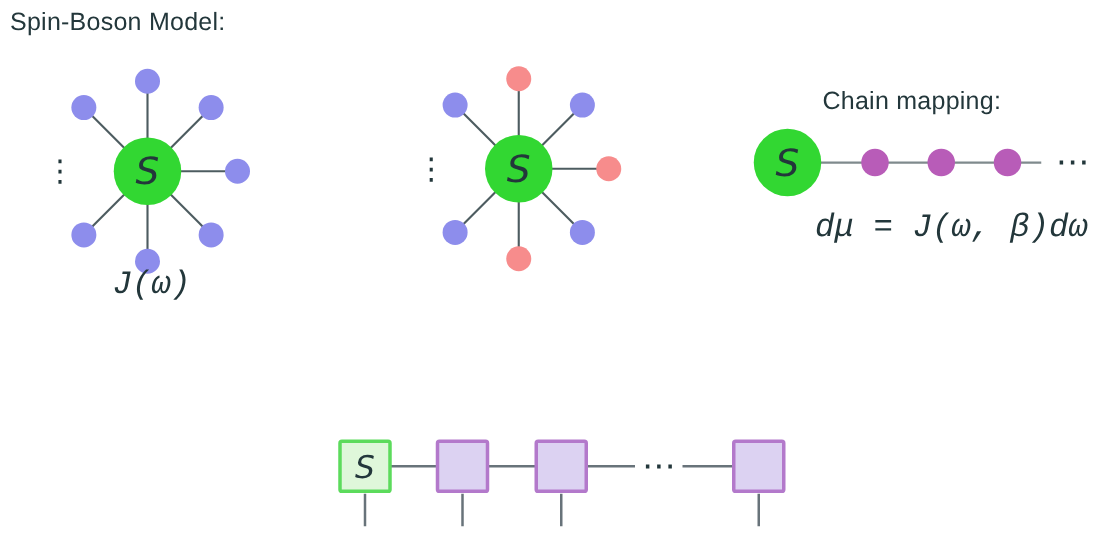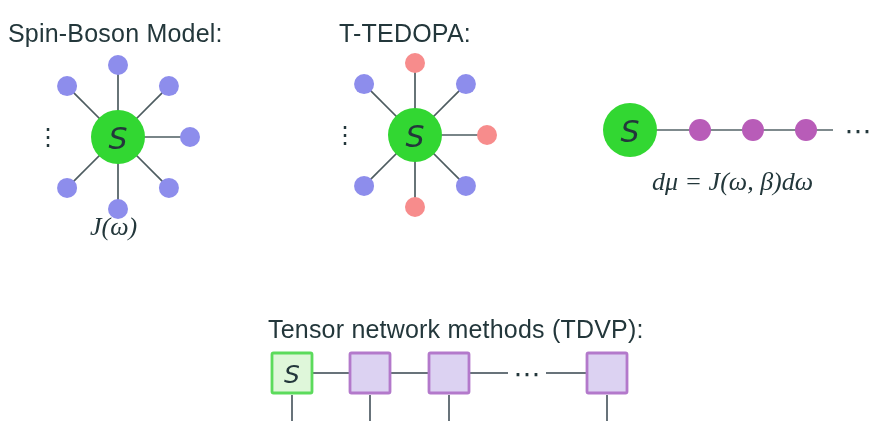--- a/index.html
+++ b/index.html
@@ -5,26 +5,26 @@
   html,body{margin:0;padding:0;}
   body{
     width:889px;height:435px;overflow:hidden;background:#ffffff;
     font-family:"Liberation Sans",sans-serif;
   }
   #canvas{
     position:relative;width:889px;height:435px;background:var(--background,#fff);
   }
   #fig-svg{position:absolute;left:0;top:0;}
   .title{
-    position:absolute;font-size:25px;letter-spacing:0.2px;
-    color:var(--text,#23373b);white-space:nowrap;margin-top:12px;
+    position:absolute;font-size:20px;letter-spacing:0.2px;
+    color:var(--text,#23373b);white-space:nowrap;
   }
   .formula{
     position:absolute;font-size:26px;font-style:italic;
-    font-family:Liberation Serif, serif;
+    font-family:Liberation Mono, monospace;
     color:var(--text,#23373b);white-space:nowrap;
   }
   text.slabel{
     font-family:"DejaVu Sans",sans-serif;font-style:italic;font-size:30px;
     fill:var(--text,#23373b);text-anchor:middle;
   }
   text.slabel-sq{
     font-family:"DejaVu Sans",sans-serif;font-style:italic;font-size:25px;
     fill:var(--text,#23373b);text-anchor:middle;
   }
@@ -103,22 +103,21 @@
         <rect x="350" y="353" width="40" height="40" rx="1.5" fill="#dcd2f2" stroke="#b379cb" stroke-width="2.8"></rect>
         <rect x="429" y="353" width="40" height="40" rx="1.5" fill="#dcd2f2" stroke="#b379cb" stroke-width="2.8"></rect>
         <rect x="587" y="353" width="40" height="40" rx="1.5" fill="#dcd2f2" stroke="#b379cb" stroke-width="2.8"></rect>
         <text x="292" y="374" class="slabel-sq" dominant-baseline="central">S</text>
         <text x="527" y="373" class="hdots" dominant-baseline="central">⋯</text>
       </g>
   </svg>
 
   <div class="title" style="left:8px;top:7px">Spin-Boson Model:</div>
 
-  <div class="title" style="left:339px;top:7px">T-TEDOPA:</div>
 
+  <div class="title" style="left:658px;top:70px">Chain mapping:</div>
 
-  <div class="title" style="left:268px;top:303px">Tensor network methods (TDVP):</div>
 
   <div class="formula" style="left:90px;top:212px">J(ω)</div>
 
 
   <div class="formula" style="left:652px;top:167px">dμ = J(ω, β)dω</div>
 </div>
 
 </body></html>

